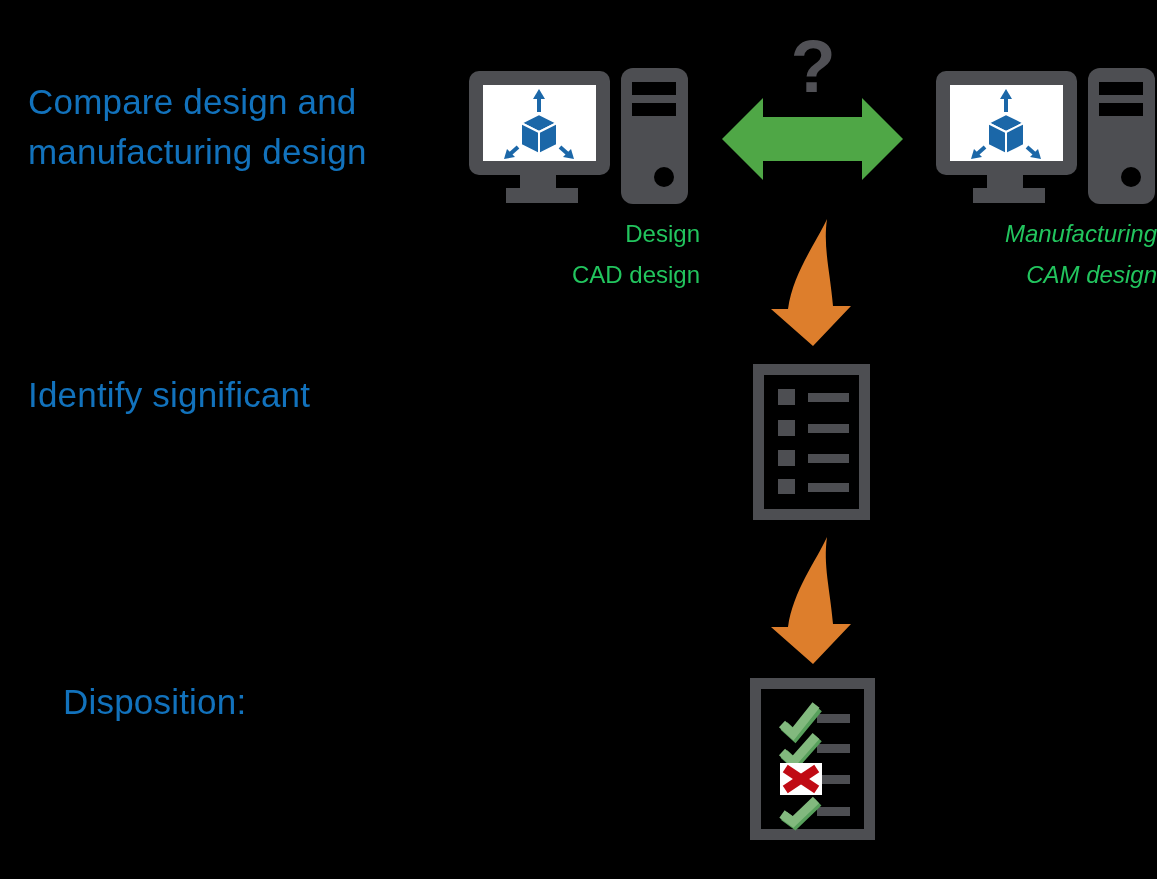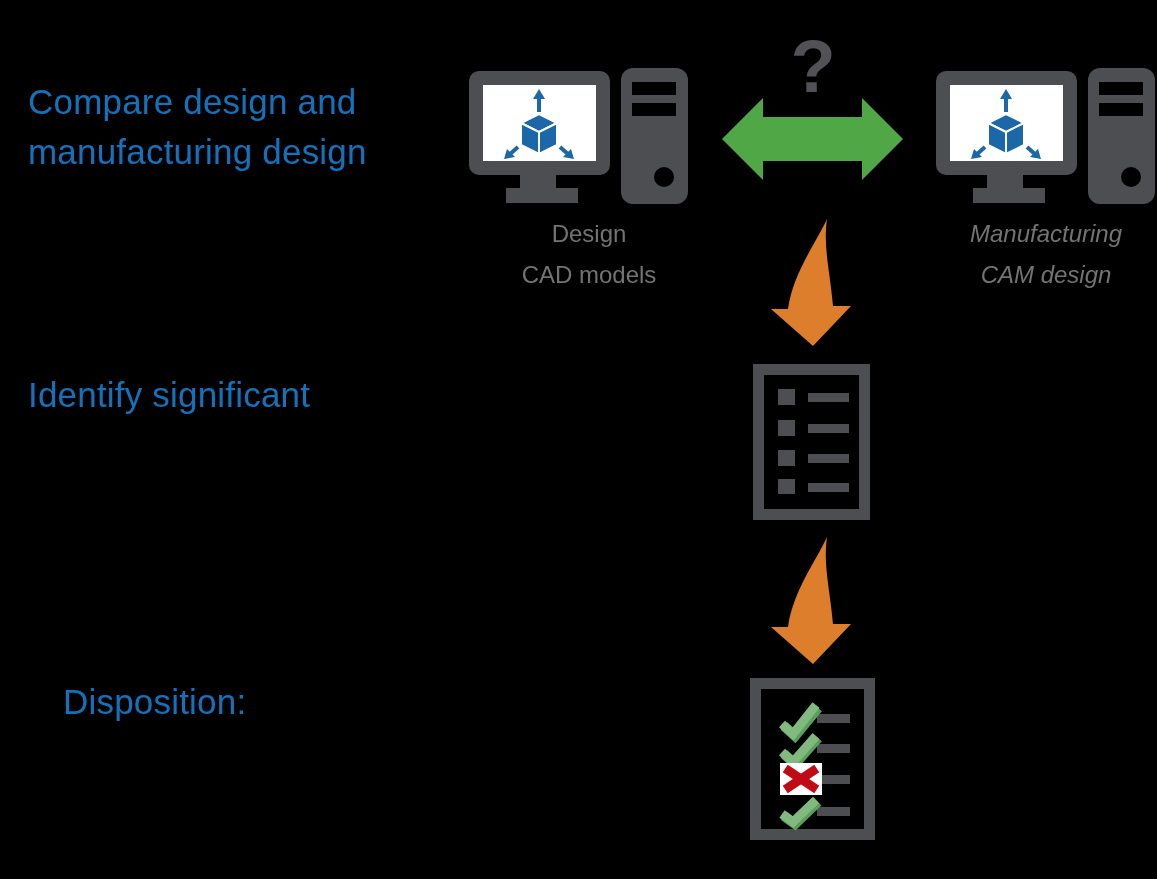--- a/index.html
+++ b/index.html
@@ -13,22 +13,22 @@
   .abs{position:absolute;}
   .step-title{
     color:#1272BC;
     font-size:35px;
     line-height:50px;
     font-weight:400;
     letter-spacing:0.2px;
     white-space:nowrap;
   }
   .sys-labels{
-    text-align:center;
-    color:#737373;
+    text-align:right;
+    color:#22c55e;
     font-size:24px;
     font-weight:400;
   }
   .sys-labels .l1{display:block;margin-bottom:13px;}
   .sys-labels .l2{display:block;}
   .qmark{
     color:#515156;
     font-size:74px;
     font-weight:700;
     text-align:center;
@@ -71,21 +71,21 @@
       <rect x="52" y="109" width="36" height="13" fill="#4D4E52"></rect>
       <rect x="38" y="122" width="72" height="15" fill="#4D4E52"></rect>
 
       <rect x="153" y="2" width="67" height="136" rx="12" fill="#4D4E52"></rect>
       <rect x="164" y="16" width="44" height="13" fill="#000000"></rect>
       <rect x="164" y="37" width="44" height="13" fill="#000000"></rect>
       <circle cx="196" cy="111" r="10" fill="#000000"></circle>
     </svg>
     <div class="sys-labels" style="width:222px;margin-top:14px;margin-left:10px;">
       <span class="l1">Design</span>
-      <span class="l2">CAD models</span>
+      <span class="l2">CAD design</span>
     </div>
   </div>
 
   <div class="abs qmark" style="left:778px;top:32px;width:70px;">?</div>
 
   <div class="abs" style="left:722px;top:98px;">
     <svg width="181" height="84" viewBox="0 0 181 84">
       <polygon fill="#4FA746" points="0,41 41,0 41,19 140,19 140,0 181,41 140,82 140,63 41,63 41,82"></polygon>
     </svg>
   </div>

